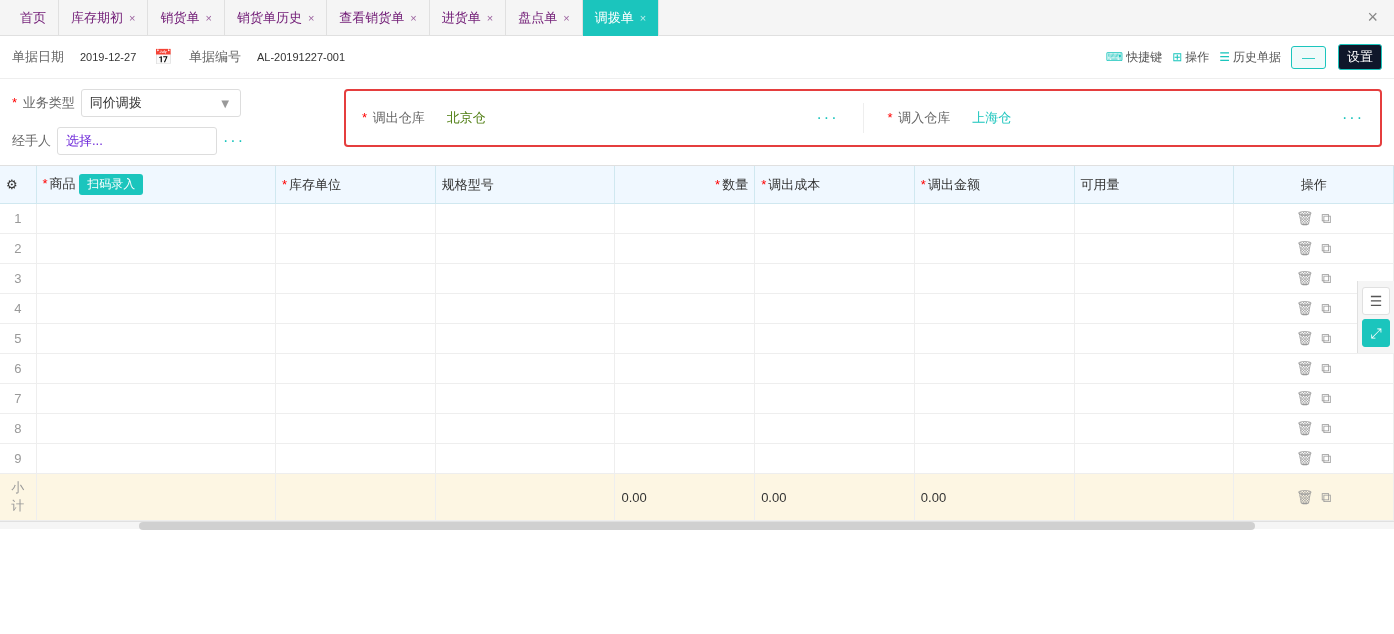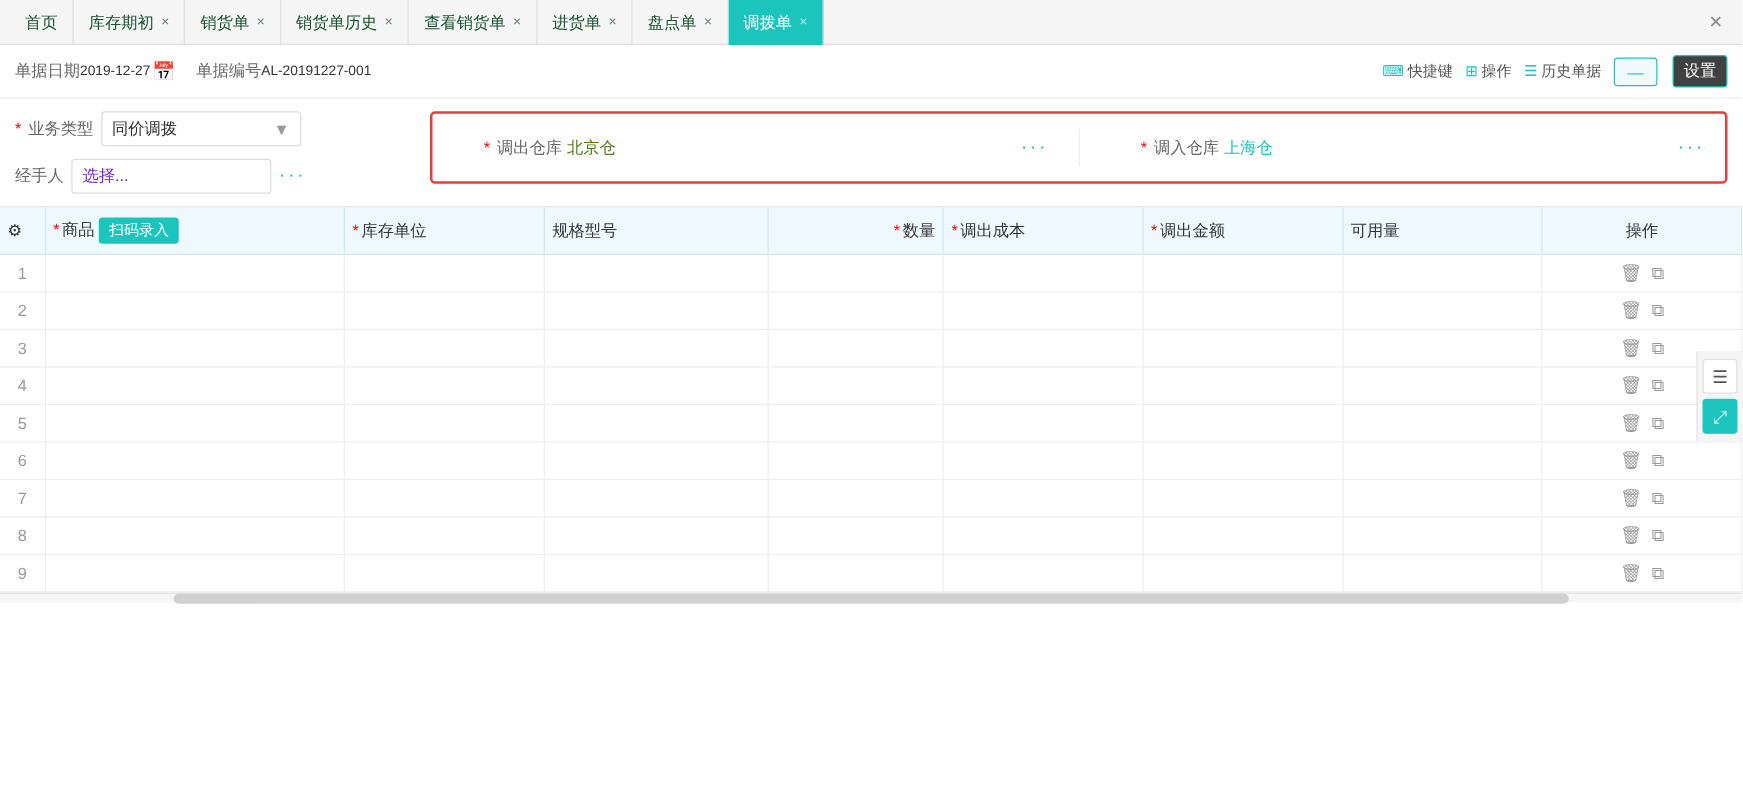--- a/index.html
+++ b/index.html
@@ -5,54 +5,54 @@
     * { box-sizing: border-box; margin: 0; padding: 0; }
     body { font-family: "Microsoft YaHei", "PingFang SC", sans-serif; font-size: 13px; color: #333; background: #fff; overflow: hidden; }
 
     
     .tab-bar {
       display: flex; align-items: center; border-bottom: 1px solid #e0e0e0;
       background: #f5f5f5; padding: 0 8px; height: 36px;
     }
     .tab-item {
       display: flex; align-items: center; padding: 0 12px; height: 36px;
-      cursor: pointer; font-size: 13px; color: #14532d; border-right: 1px solid #e0e0e0;
+      cursor: pointer; font-size: 13px; color: #701a75; border-right: 1px solid #e0e0e0;
       white-space: nowrap; position: relative;
     }
     .tab-item.active {
       background: #1bc5bd; color: #fff; font-weight: normal;
     }
     .tab-item .close-btn {
       margin-left: 6px; font-size: 11px; cursor: pointer; opacity: 0.7;
     }
     .tab-item.active .close-btn { color: #fff; }
     .close-window {
       margin-left: auto; font-size: 18px; cursor: pointer; color: #888; padding: 0 8px;
     }
 
     
     .toolbar {
       display: flex; align-items: center; padding: 8px 12px; border-bottom: 1px solid #eee;
       gap: 16px; flex-wrap: wrap;
     }
-    .toolbar-group { display: flex; align-items: center; gap: 0; }
+    .toolbar-group { display: flex; align-items: center; gap: 16px; }
     .toolbar-label { color: #666; font-size: 13px; }
     .toolbar-value { color: #333; font-size: 11px; font-weight: 500; }
     .calendar-icon { color: #1bc5bd; cursor: pointer; font-size: 15px; margin-left: 2px; }
     .toolbar-right {
       margin-left: auto; display: flex; align-items: center; gap: 10px; color: #555; font-size: 12px;
     }
     .toolbar-right span { cursor: pointer; display: flex; align-items: center; gap: 3px; }
     .toolbar-right .icon { color: #1bc5bd; }
     .btn-settings {
       background: #f0fafa; border: 1px solid #1bc5bd; color: #1bc5bd;
       border-radius: 3px; padding: 3px 10px; cursor: pointer; font-size: 13px;
     }
     .btn-settings-blue {
-      background: #404040; border: 1px solid #1bc5bd; color: #fff;
+      background: #0f172a; border: 1px solid #1bc5bd; color: #fff;
       border-radius: 3px; padding: 3px 8px; cursor: pointer; font-size: 13px;
       margin-left: 2px;
     }
 
     
     .form-area {
       display: flex; align-items: flex-start; padding: 10px 12px; gap: 12px; flex-wrap: wrap;
     }
     .form-left { display: flex; flex-direction: column; gap: 10px; min-width: 320px; }
     .form-row { display: flex; align-items: center; gap: 6px; }
@@ -64,21 +64,21 @@
     }
     .form-select .arrow { margin-left: auto; color: #999; }
     .form-input-placeholder { color: #6d28d9; }
     .dots-btn { color: #1bc5bd; cursor: pointer; font-size: 16px; letter-spacing: 2px; }
 
     
     .warehouse-box {
       border: 2px solid #e53e3e; border-radius: 4px; padding: 12px 16px;
       display: flex; align-items: center; gap: 24px; flex: 1; min-width: 500px;
     }
-    .warehouse-item { display: flex; align-items: center; gap: 4px; flex: 1; margin-left: 25px; }
+    .warehouse-item { display: flex; align-items: center; gap: 22px; flex: 1; }
     .warehouse-separator { width: 1px; height: 30px; background: #eee; }
 
     
     .table-wrapper { overflow-x: auto; border-top: 1px solid #e0e0e0; position: relative; }
     table { width: 100%; border-collapse: collapse; font-size: 13px; }
     thead tr { background: #f0f8ff; }
     th {
       padding: 8px 6px; text-align: left; border-bottom: 1px solid #d0e8f0;
       border-right: 1px solid #d0e8f0; white-space: nowrap; font-weight: 500; color: #333;
     }
@@ -378,20 +378,34 @@
         <td></td>
         <td></td>
         <td></td>
         <td></td>
         <td></td>
         <td class="col-ops">
           <span class="op-icon">🗑</span>
           <span class="op-icon">⧉</span>
         </td>
       </tr>
+          <tr class="subtotal-row">
+        <td class="row-num">小计</td>
+        <td></td>
+        <td></td>
+        <td></td>
+        <td>0.00</td>
+        <td>0.00</td>
+        <td>0.00</td>
+        <td></td>
+        <td class="col-ops">
+          <span class="op-icon">🗑</span>
+          <span class="op-icon">⧉</span>
+        </td>
+      </tr>
         </tbody>
     </table>
   </div>
   <div class="scroll-bar-area">
     <div class="scroll-thumb"></div>
   </div>
 </div>
 
 <div class="right-sidebar">
   <div class="sidebar-icon">☰</div>

